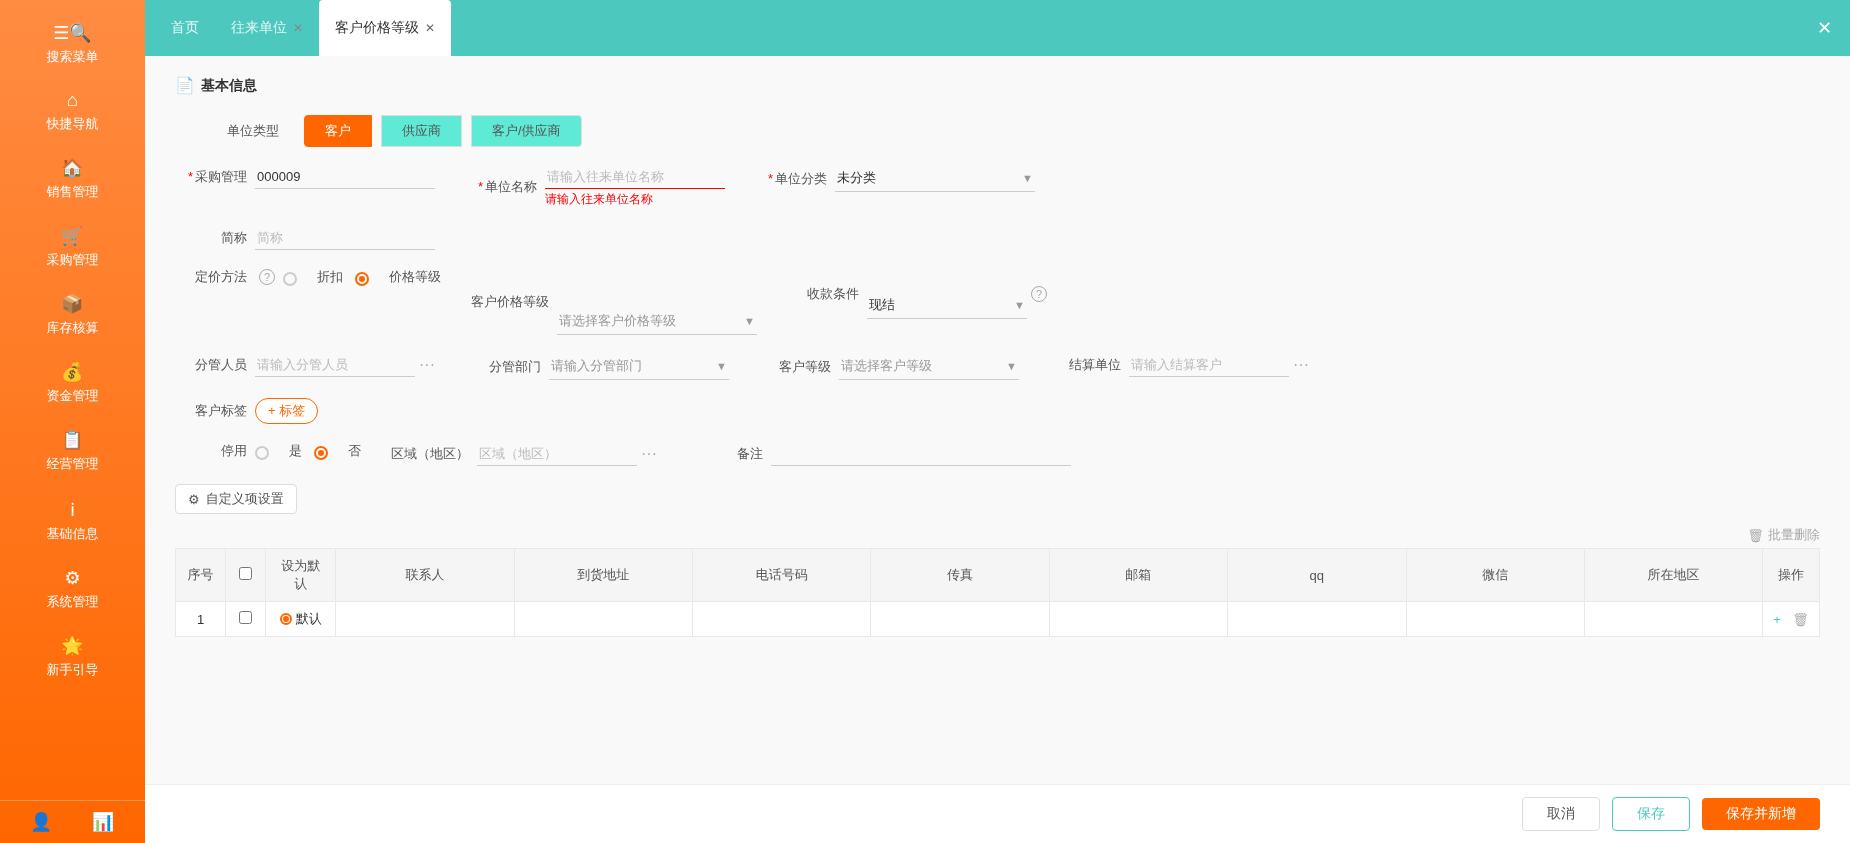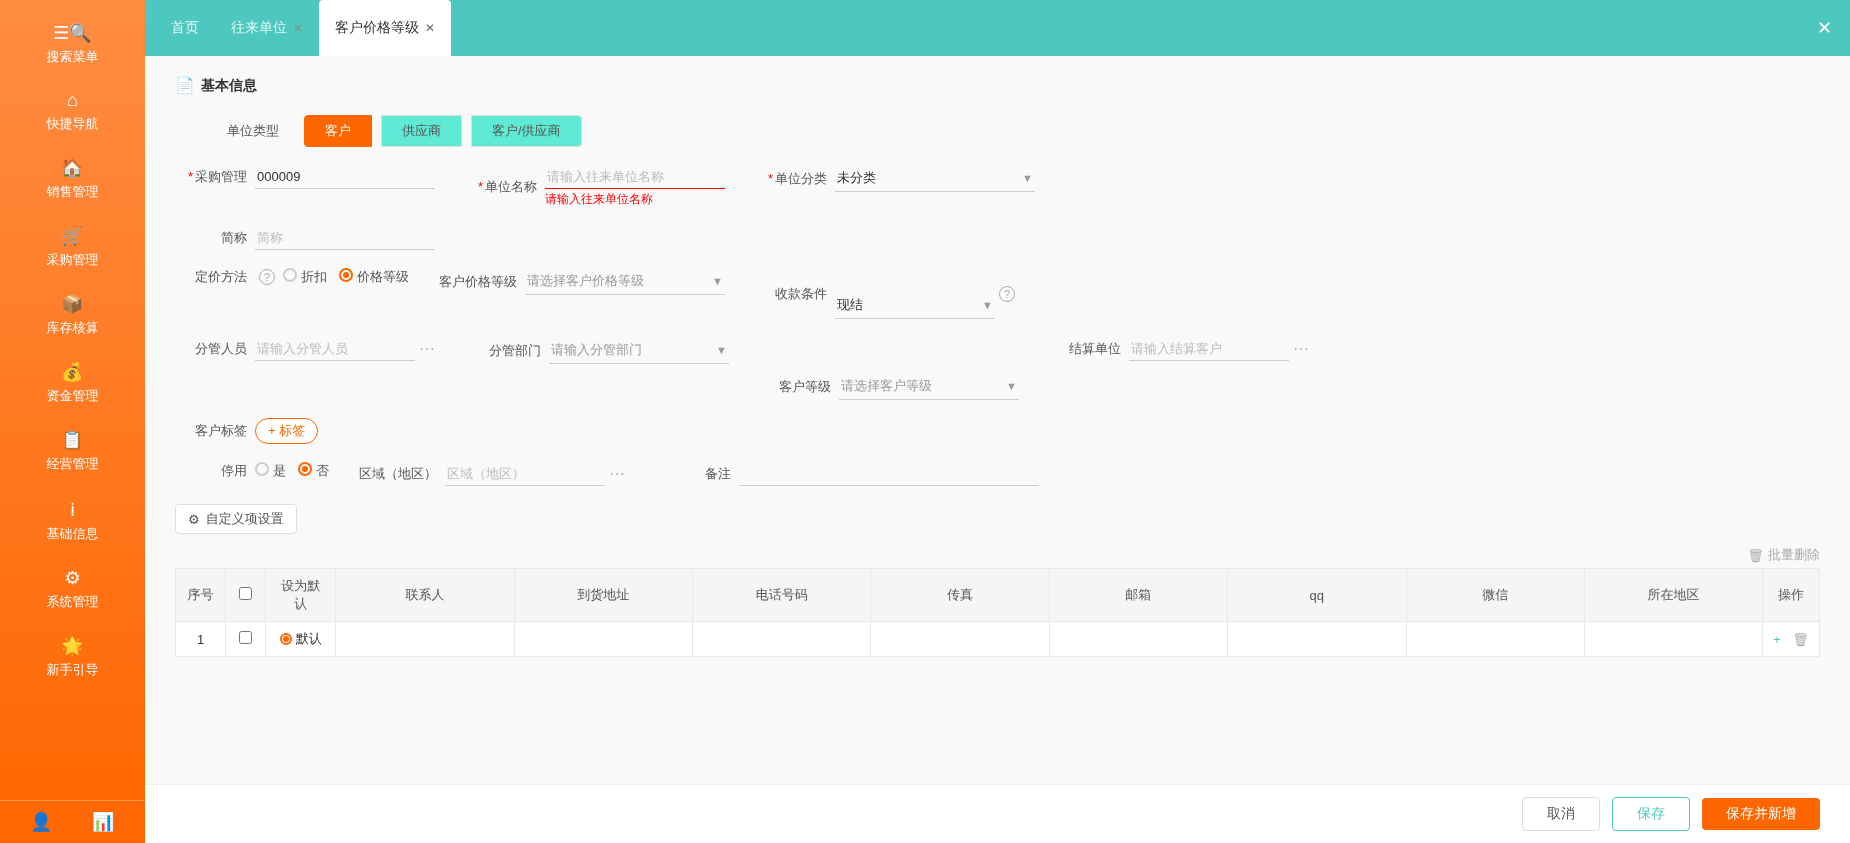--- a/index.html
+++ b/index.html
@@ -192,22 +192,22 @@
     .field-select .chevron { color: #999; font-size: 11px; margin-left: 4px; }
     .field-select.has-value .select-value { color: #333; }
 
     .radio-group {
       display: flex;
       align-items: center;
       gap: 12px;
     }
     .radio-item {
       display: flex;
-      align-items: flex-start;
-      gap: 4px;
+      align-items: flex-end;
+      gap: 20px;
       cursor: pointer;
       font-size: 13px;
       color: #555;
       font-family: Liberation Serif, serif;
     }
     .radio-circle {
       width: 14px; height: 14px;
       border-radius: 50%;
       border: 2px solid #ccc;
       display: flex; align-items: center; justify-content: center;
@@ -468,21 +468,21 @@
             <span>折扣</span>
           </div>
           <div class="radio-item">
             <div class="radio-circle checked"></div>
             <span>价格等级</span>
           </div>
         </div>
       </div>
       <div class="form-field" style="margin-right:30px;">
         <span class="field-label">客户价格等级</span>
-        <div class="field-select" style="min-width:200px;">
+        <div class="field-select" style="min-width:200px;margin-top:40px;">
           <span class="select-value">请选择客户价格等级</span>
           <span class="chevron">▼</span>
         </div>
       </div>
       <div class="form-field">
         <span class="field-label">收款条件</span>
         <div class="field-select has-value" style="min-width:160px;margin-top:24px;">
           <span class="select-value">现结</span>
           <span class="chevron">▼</span>
         </div>
@@ -496,21 +496,21 @@
         <input class="field-input" type="text" style="width: 160px;" placeholder="请输入分管人员">
         <span class="more-btn">···</span>
       </div>
       <div class="form-field" style="margin-right:30px;">
         <span class="field-label">分管部门</span>
         <div class="field-select" style="min-width:180px;">
           <span class="select-value">请输入分管部门</span>
           <span class="chevron">▼</span>
         </div>
       </div>
-      <div class="form-field" style="margin-right:30px;margin-top:36px;">
+      <div class="form-field" style="margin-right:30px;">
         <span class="field-label">客户等级</span>
         <div class="field-select" style="min-width:180px;">
           <span class="select-value">请选择客户等级</span>
           <span class="chevron">▼</span>
         </div>
       </div>
       <div class="form-field">
         <span class="field-label">结算单位</span>
         <input class="field-input" type="text" style="width: 160px;" placeholder="请输入结算客户">
         <span class="more-btn">···</span>

